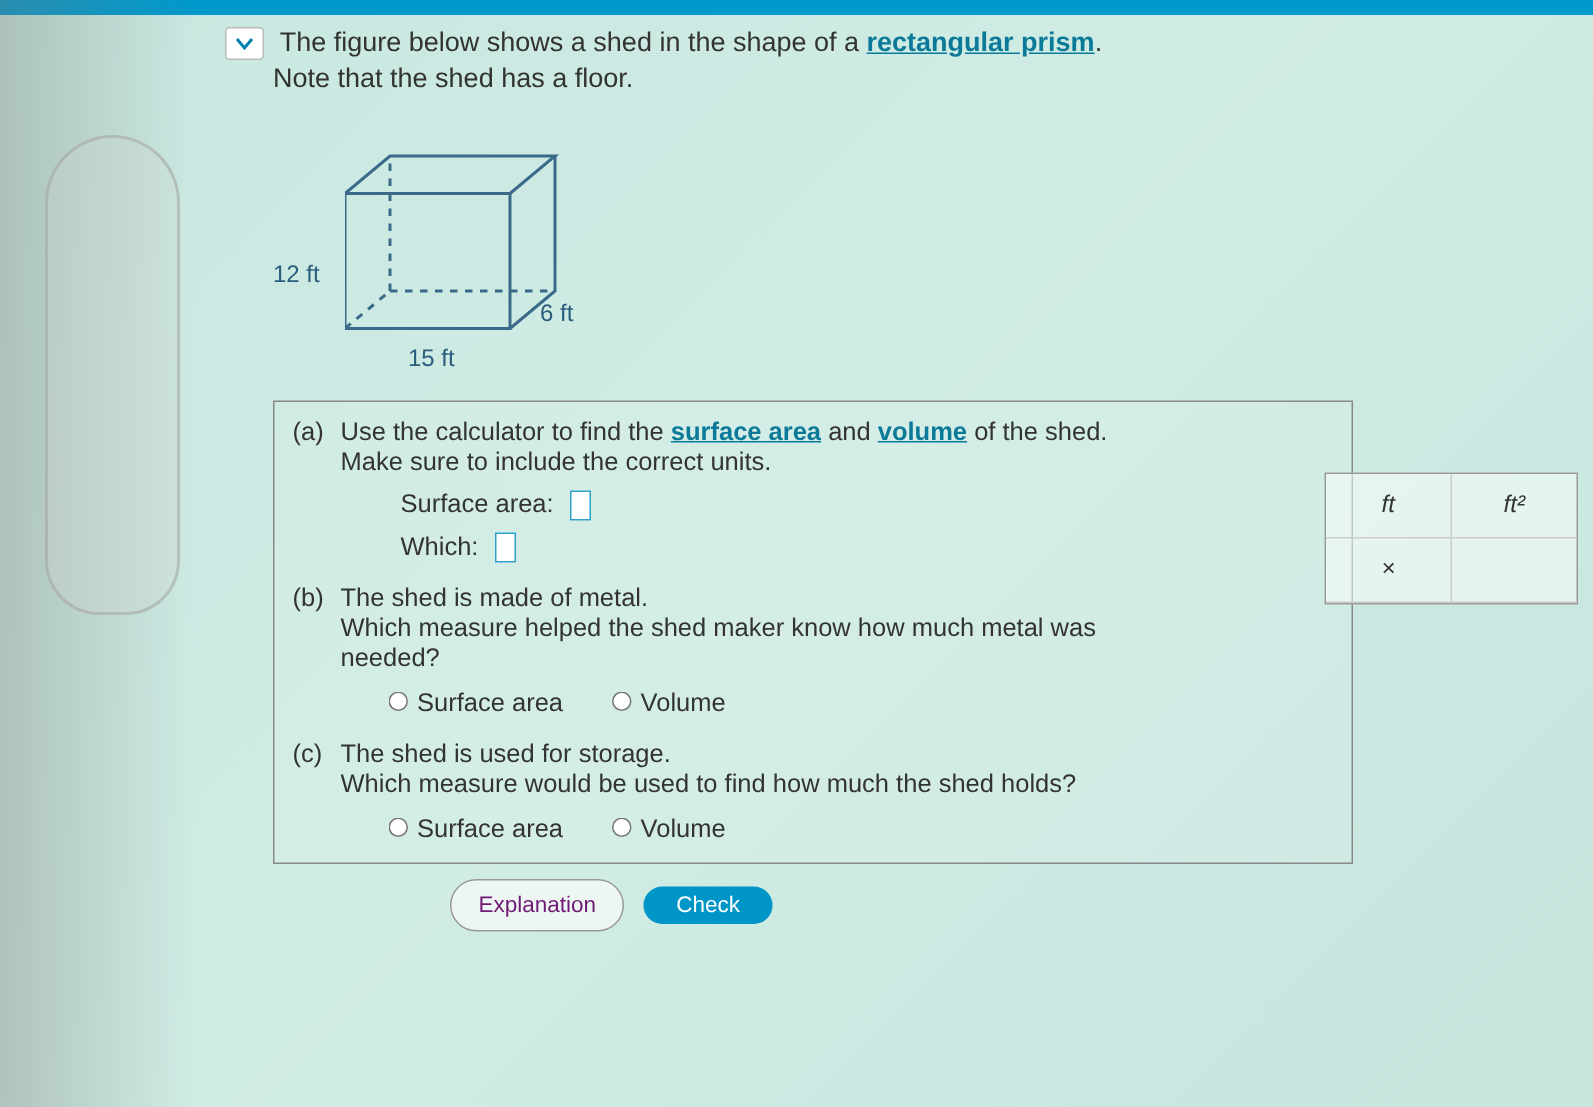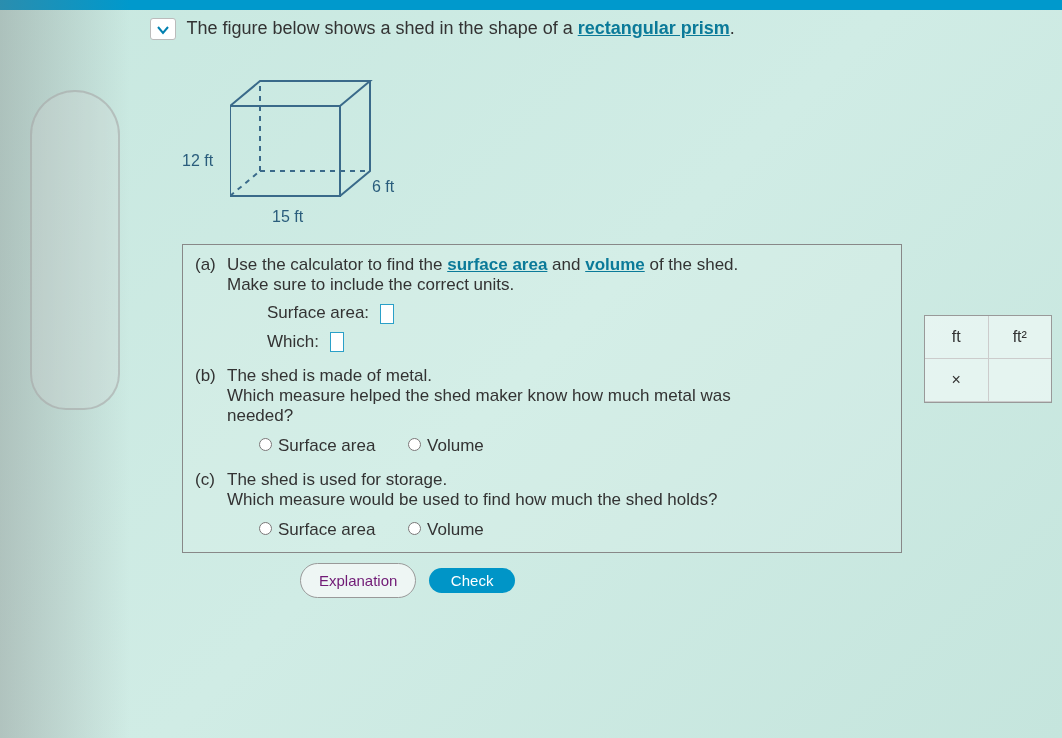--- a/index.html
+++ b/index.html
@@ -62,21 +62,21 @@
   .figure-area {
     margin: 28px 0 6px 32px;
     width: 280px;
     height: 170px;
     position: relative;
     font-size: 16px;
     color: #2a5d7c;
   }
   .lbl-h { position: absolute; left: 0; top: 60px; margin-top: 24px; }
   .lbl-w { position: absolute; left: 90px; top: 140px; }
-  .lbl-d { position: absolute; left: 190px; top: 110px; }
+  .lbl-d { position: absolute; left: 178px; top: 110px; }
   .prism { position: absolute; left: 48px; top: 8px; }
   .question-box {
     border: 1px solid #888;
     background: rgba(255,255,255,0.1);
     width: 720px;
     margin-left: 32px;
     padding: 10px 12px 8px 12px;
     font-size: 17px;
     color: #333;
   }
@@ -91,23 +91,24 @@
     background: #fff;
     vertical-align: middle;
     margin-left: 6px;
   }
   .radio-row { margin: 10px 0 4px 32px; font-size: 17px; }
   .radio { margin-right: 6px; }
   .radio-label { margin-right: 28px; }
   .unit-panel {
     position: absolute;
     right: 10px; top: 315px;
-    width: 128px;
+    width: 169px;
     border: 1px solid #999;
     background: rgba(255,255,255,0.5);
+    font-style: italic;
   }
   .unit-row {
     display: flex;
     border-bottom: 1px solid #ccc;
   }
   .unit-cell {
     flex: 1;
     text-align: center;
     padding: 12px 4px;
     font-size: 16px;
@@ -150,20 +151,21 @@
 <div class="main">
 
   <span class="dropdown-chevron">
     <svg width="14" height="14" viewBox="0 0 14 14">
       <polyline points="2,4 7,10 12,4" fill="none" stroke="#0080b0" stroke-width="2"></polyline>
     </svg>
   </span>
   <span class="intro">
     <span>The figure below shows a shed in the shape of a </span><span class="term">rectangular prism</span><span>.</span>
   </span>
+  <div class="intro2">Note that the shed has a floor.</div>
 
   <div class="figure-area">
     <span class="lbl-h">12 ft</span>
     <span class="lbl-w">15 ft</span>
     <span class="lbl-d">6 ft</span>
     <svg class="prism" width="170" height="140">
       <polyline points="0,30 0,120 110,120 110,30 0,30" fill="none" stroke="#3a6a8a" stroke-width="2"></polyline>
       <polyline points="0,30 30,5 140,5 110,30" fill="none" stroke="#3a6a8a" stroke-width="2"></polyline>
       <polyline points="140,5 140,95 110,120" fill="none" stroke="#3a6a8a" stroke-width="2"></polyline>
       <polyline points="0,120 30,95" fill="none" stroke="#3a6a8a" stroke-width="2" stroke-dasharray="5,5"></polyline>

